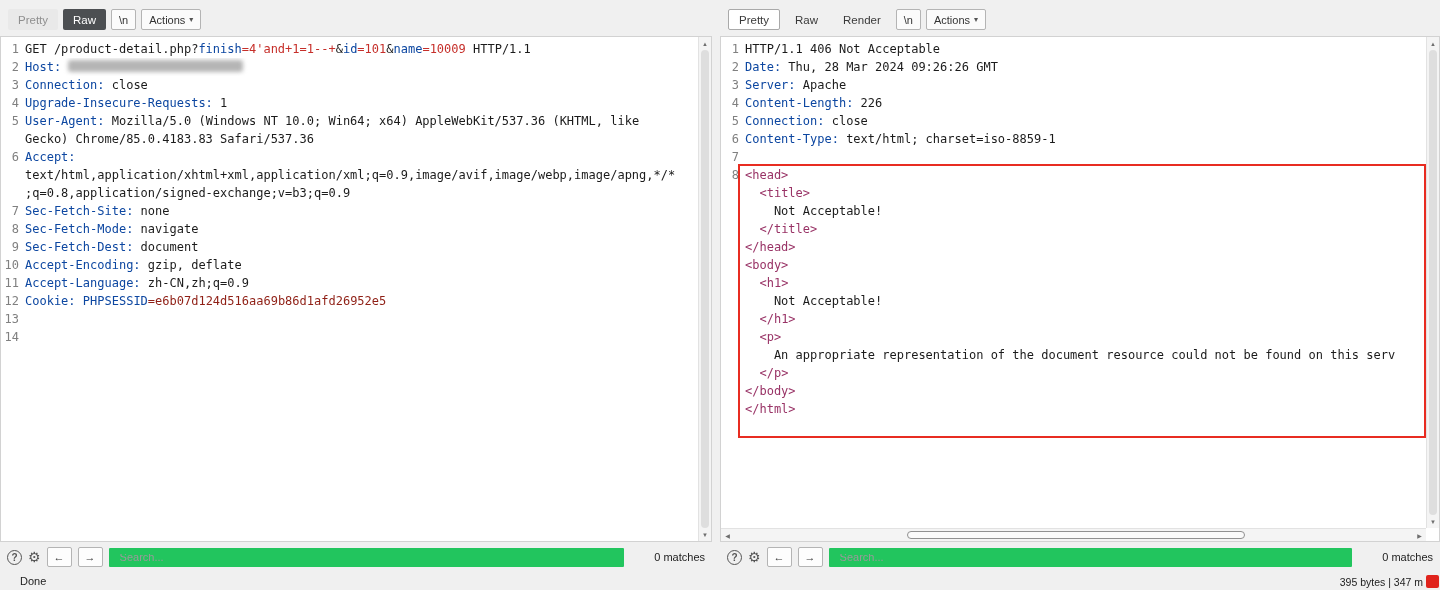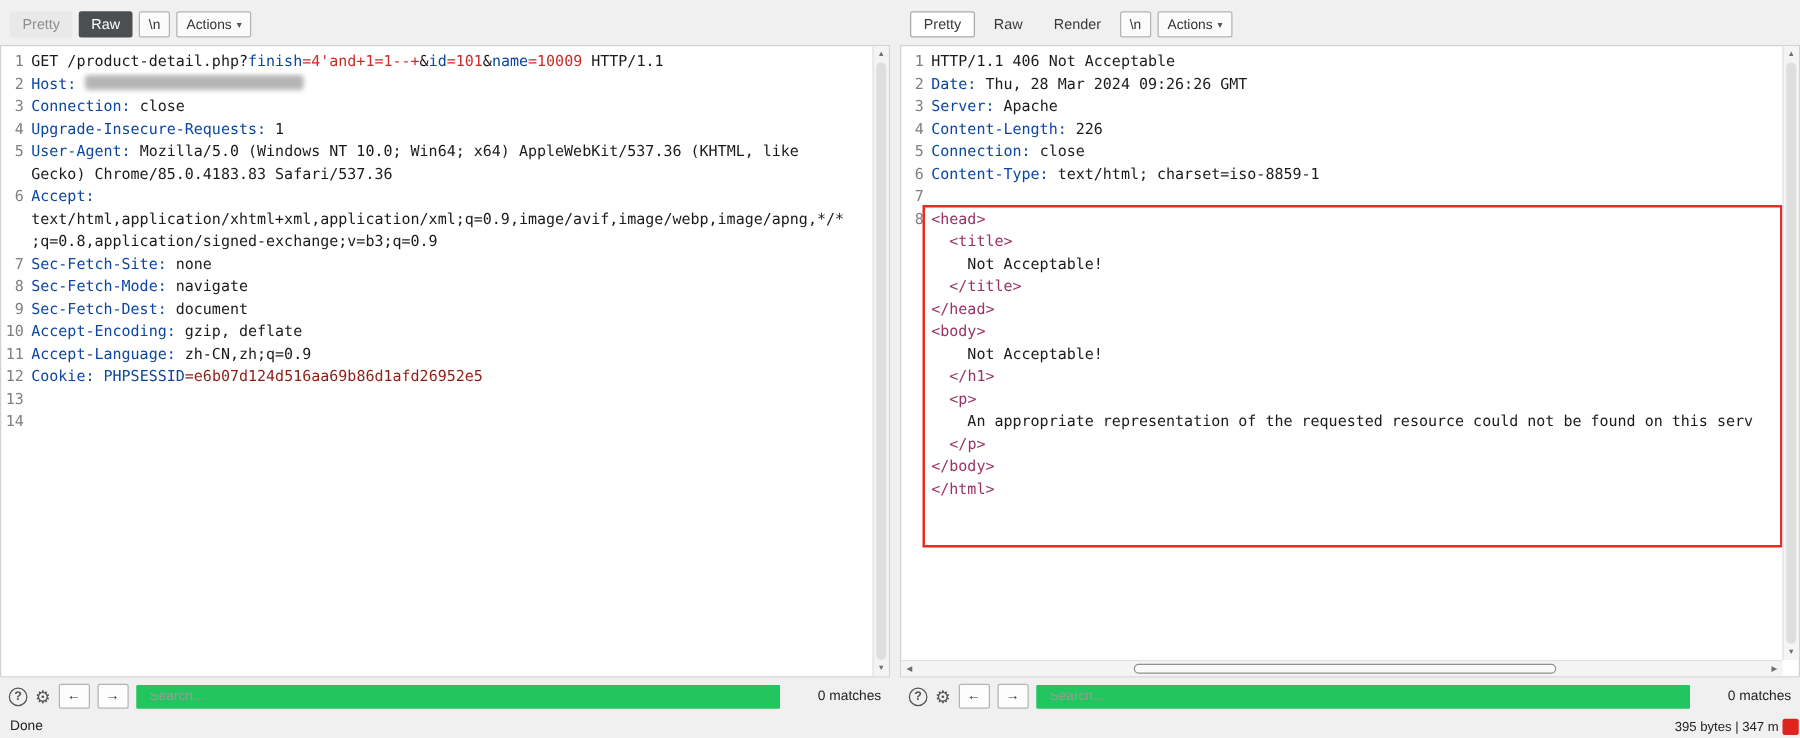--- a/index.html
+++ b/index.html
@@ -55,21 +55,21 @@
   .annotation{position:absolute;left:17px;top:127px;width:688px;height:274px;border:2px solid var(--annotation-box);pointer-events:none;}
   
   .searchbar{position:absolute;left:0;right:0;bottom:0;height:30px;display:flex;align-items:center;gap:6px;padding:0 7px;}
   .help{width:15px;height:15px;border:1.5px solid #555;border-radius:50%;font-size:10px;font-weight:bold;color:#555;display:flex;align-items:center;justify-content:center;flex:none;}
   .gear{font-size:14px;color:#555;flex:none;line-height:1;}
   .iconbtn{width:25px;height:20px;border:1px solid #b4b4b4;background:#fdfdfd;border-radius:2px;font-size:11px;color:#333;display:flex;align-items:center;justify-content:center;flex:none;}
   .searchinput{flex:1;height:19px;border:6px solid #22c55e;font-family:"Liberation Sans",sans-serif;font-size:11px;padding:0 5px;color:#333;background:#22c55e;border-radius:1px;}
   .searchinput::placeholder{color:#9a9a9a;}
   .matches{font-size:11px;color:#222;flex:none;margin-left:24px;}
   
-  .statusbar{position:absolute;left:1px;right:0;bottom:0;height:18px;font-size:11px;color:#222;}
+  .statusbar{position:absolute;left:13px;right:0;bottom:0;height:18px;font-size:11px;color:#222;}
   .done{position:absolute;left:7px;top:3px;}
   .metrics{position:absolute;right:17px;top:4px;font-size:10.5px;}
   .redbadge{position:absolute;right:1px;bottom:2px;width:13px;height:13px;background:#e0231c;border-radius:2px;}
 </style>
 </head>
 <body>
 
 <div class="app">
 
   <section class="panel" style="left:0;width:712px;">
@@ -142,24 +142,25 @@
           <div class="row"><span class="num">4</span><span class="code"><span class="seg-h">Content-Length:</span><span class="seg-t"> 226</span></span></div>
           <div class="row"><span class="num">5</span><span class="code"><span class="seg-h">Connection:</span><span class="seg-t"> close</span></span></div>
           <div class="row"><span class="num">6</span><span class="code"><span class="seg-h">Content-Type:</span><span class="seg-t"> text/html; charset=iso-8859-1</span></span></div>
           <div class="row"><span class="num">7</span><span class="code"></span></div>
           <div class="row"><span class="num">8</span><span class="code"><span class="seg-tag">&lt;head&gt;</span></span></div>
           <div class="row"><span class="num"></span><span class="code"><span class="seg-t">  </span><span class="seg-tag">&lt;title&gt;</span></span></div>
           <div class="row"><span class="num"></span><span class="code"><span class="seg-t">    Not Acceptable!</span></span></div>
           <div class="row"><span class="num"></span><span class="code"><span class="seg-t">  </span><span class="seg-tag">&lt;/title&gt;</span></span></div>
           <div class="row"><span class="num"></span><span class="code"><span class="seg-tag">&lt;/head&gt;</span></span></div>
           <div class="row"><span class="num"></span><span class="code"><span class="seg-tag">&lt;body&gt;</span></span></div>
+          <div class="row"><span class="num"></span><span class="code"><span class="seg-t">  </span><span class="seg-tag">&lt;h1&gt;</span></span></div>
           <div class="row"><span class="num"></span><span class="code"><span class="seg-t">    Not Acceptable!</span></span></div>
           <div class="row"><span class="num"></span><span class="code"><span class="seg-t">  </span><span class="seg-tag">&lt;/h1&gt;</span></span></div>
           <div class="row"><span class="num"></span><span class="code"><span class="seg-t">  </span><span class="seg-tag">&lt;p&gt;</span></span></div>
-          <div class="row"><span class="num"></span><span class="code"><span class="seg-t">    An appropriate representation of the requested resource could not be found on this serv</span></span></div>
+          <div class="row"><span class="num"></span><span class="code"><span class="seg-t">    An appropriate representation of the document resource could not be found on this serv</span></span></div>
           <div class="row"><span class="num"></span><span class="code"><span class="seg-t">  </span><span class="seg-tag">&lt;/p&gt;</span></span></div>
           <div class="row"><span class="num"></span><span class="code"><span class="seg-tag">&lt;/body&gt;</span></span></div>
           <div class="row"><span class="num"></span><span class="code"><span class="seg-tag">&lt;/html&gt;</span></span></div>
         </div>
       <div class="annotation"></div>
       <div class="vscroll with-hscroll">
         <div class="sarrow up">▲</div>
         <div class="vthumb"></div>
         <div class="sarrow down">▼</div>
       </div>

